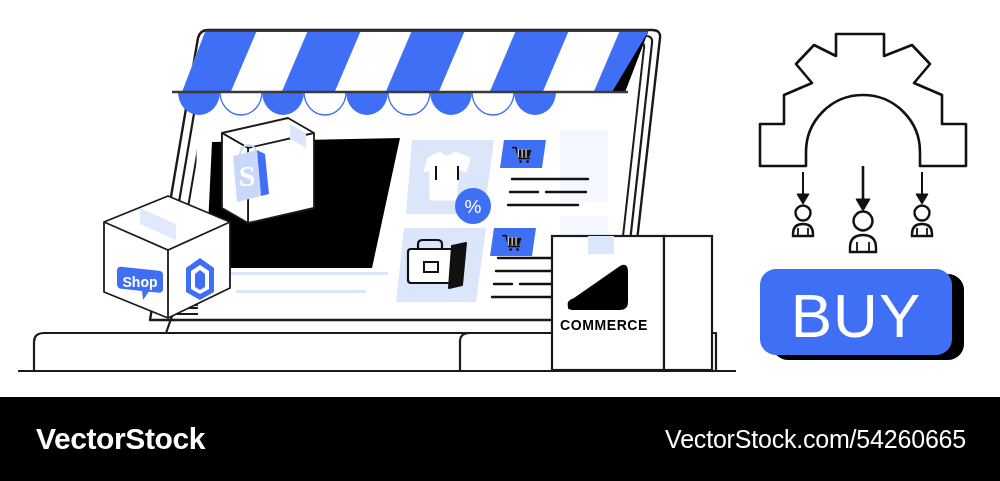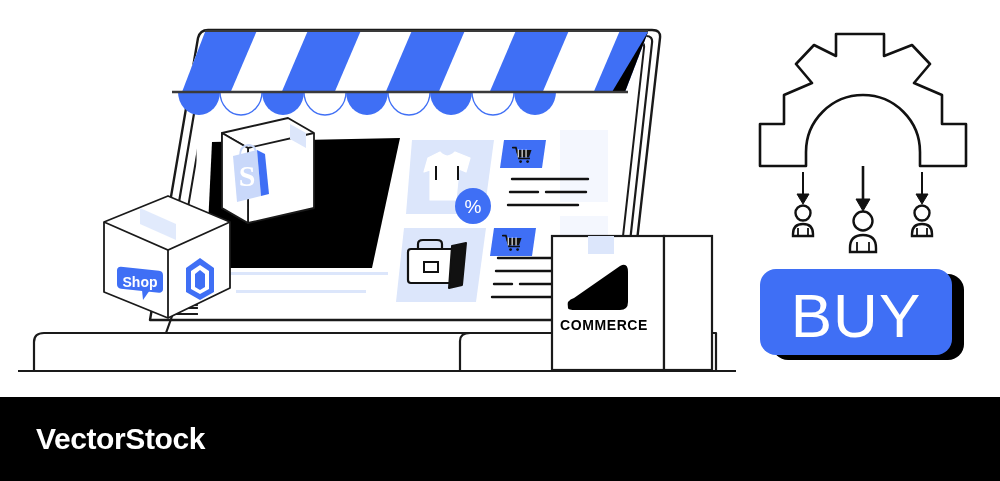--- a/index.html
+++ b/index.html
@@ -255,15 +255,16 @@
       <g>
         <rect x="772" y="274" width="192" height="86" rx="16" fill="#000000"></rect>
         <rect x="760" y="269" width="192" height="86" rx="16" fill="#3F6FF5"></rect>
         <text x="856" y="337" text-anchor="middle" font-family="Liberation Sans, sans-serif" font-size="62" font-weight="400" letter-spacing="1" fill="#ffffff">BUY</text>
       </g>
     </svg>
   </div>
 
   <div class="footer">
     <div class="brand">VectorStock</div>
+    <div class="url">VectorStock.com/54260665</div>
   </div>
 
 </div>
 
 </body></html>

